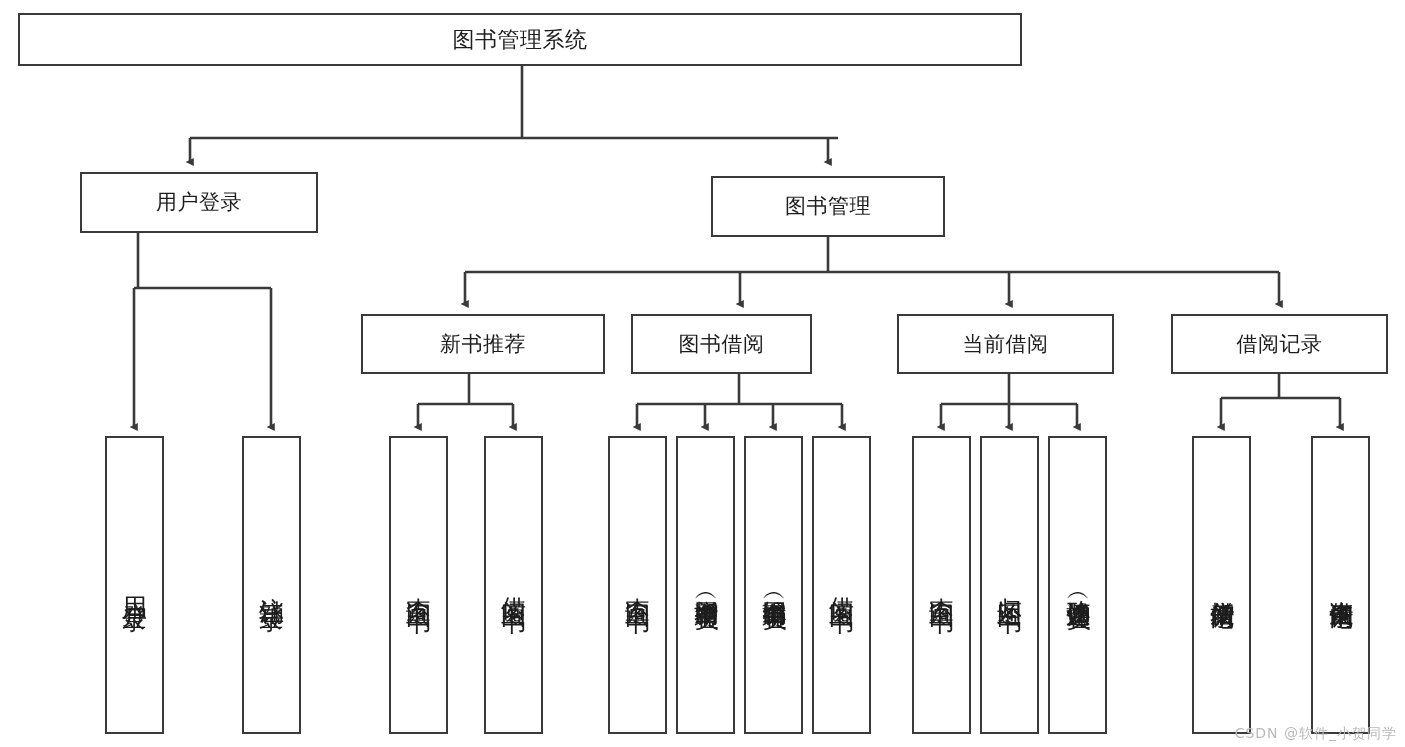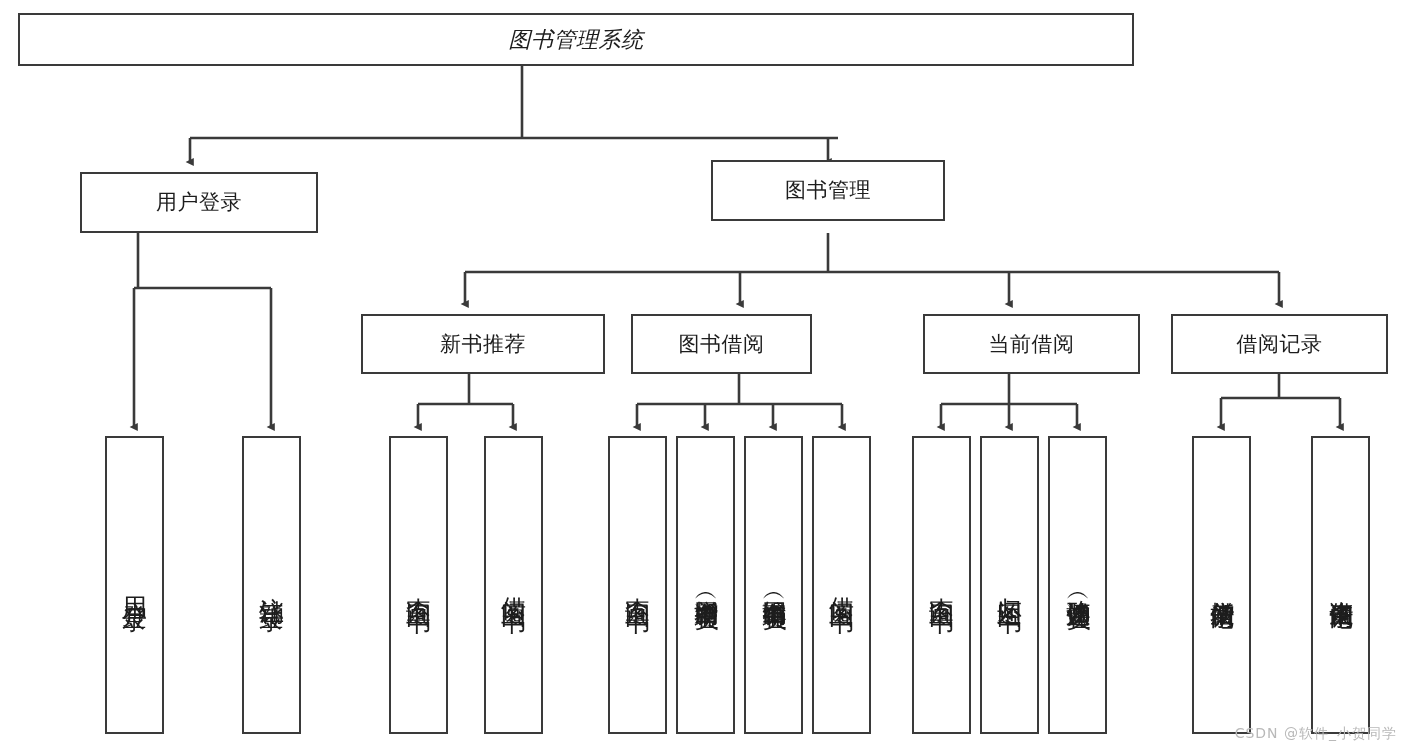--- a/index.html
+++ b/index.html
@@ -99,38 +99,38 @@
       <path d="M1009,404 L1009,427" marker-end="url(#arrow)"></path>
       <path d="M1077,404 L1077,427" marker-end="url(#arrow)"></path>
 
       <path d="M1279,374 L1279,398"></path>
       <path d="M1221,398 L1340,398"></path>
       <path d="M1221,398 L1221,427" marker-end="url(#arrow)"></path>
       <path d="M1340,398 L1340,427" marker-end="url(#arrow)"></path>
     </g>
   </svg>
 
-  <div class="node h root" style="left:18px;top:13px;width:1116px;height:53px;font-style:italic;">
+  <div class="node h root" style="left:18px;top:13px;width:1004px;height:53px;">
     <span class="lbl">图书管理系统</span>
   </div>
 
   <div class="node h" style="left:80px;top:172px;width:238px;height:61px;">
     <span class="lbl">用户登录</span>
   </div>
-  <div class="node h" style="left:711px;top:160px;width:234px;height:61px;">
+  <div class="node h" style="left:711px;top:176px;width:234px;height:61px;">
     <span class="lbl">图书管理</span>
   </div>
 
   <div class="node h" style="left:361px;top:314px;width:244px;height:60px;">
     <span class="lbl">新书推荐</span>
   </div>
   <div class="node h" style="left:631px;top:314px;width:181px;height:60px;">
     <span class="lbl">图书借阅</span>
   </div>
-  <div class="node h" style="left:923px;top:314px;width:217px;height:60px;">
+  <div class="node h" style="left:897px;top:314px;width:217px;height:60px;">
     <span class="lbl">当前借阅</span>
   </div>
   <div class="node h" style="left:1171px;top:314px;width:217px;height:60px;">
     <span class="lbl">借阅记录</span>
   </div>
 
   <div class="node v" style="left:105px;top:436px;width:59px;height:298px;">
     <span class="lbl">用户登录</span>
   </div>
   <div class="node v" style="left:242px;top:436px;width:59px;height:298px;">

